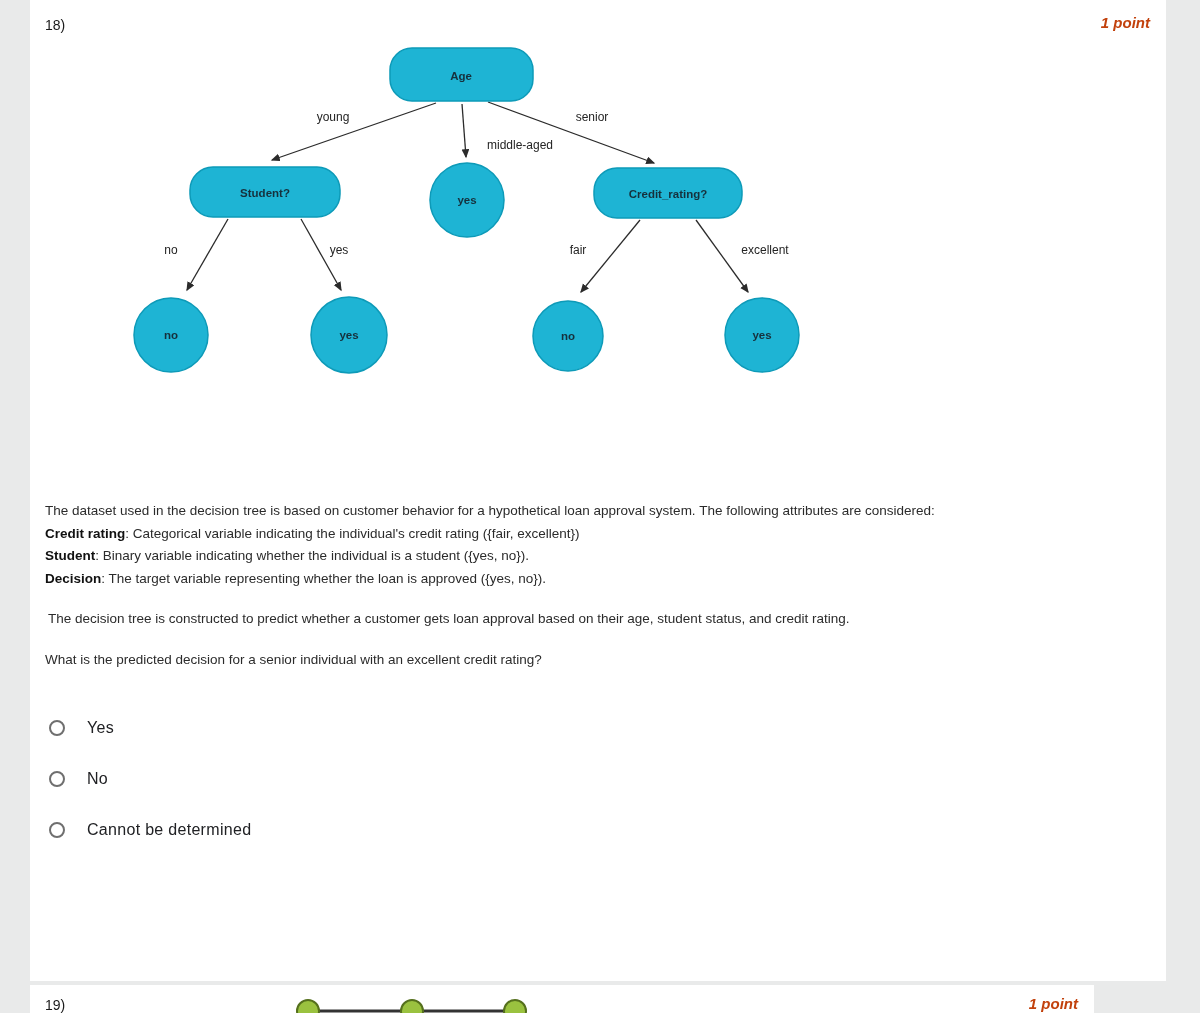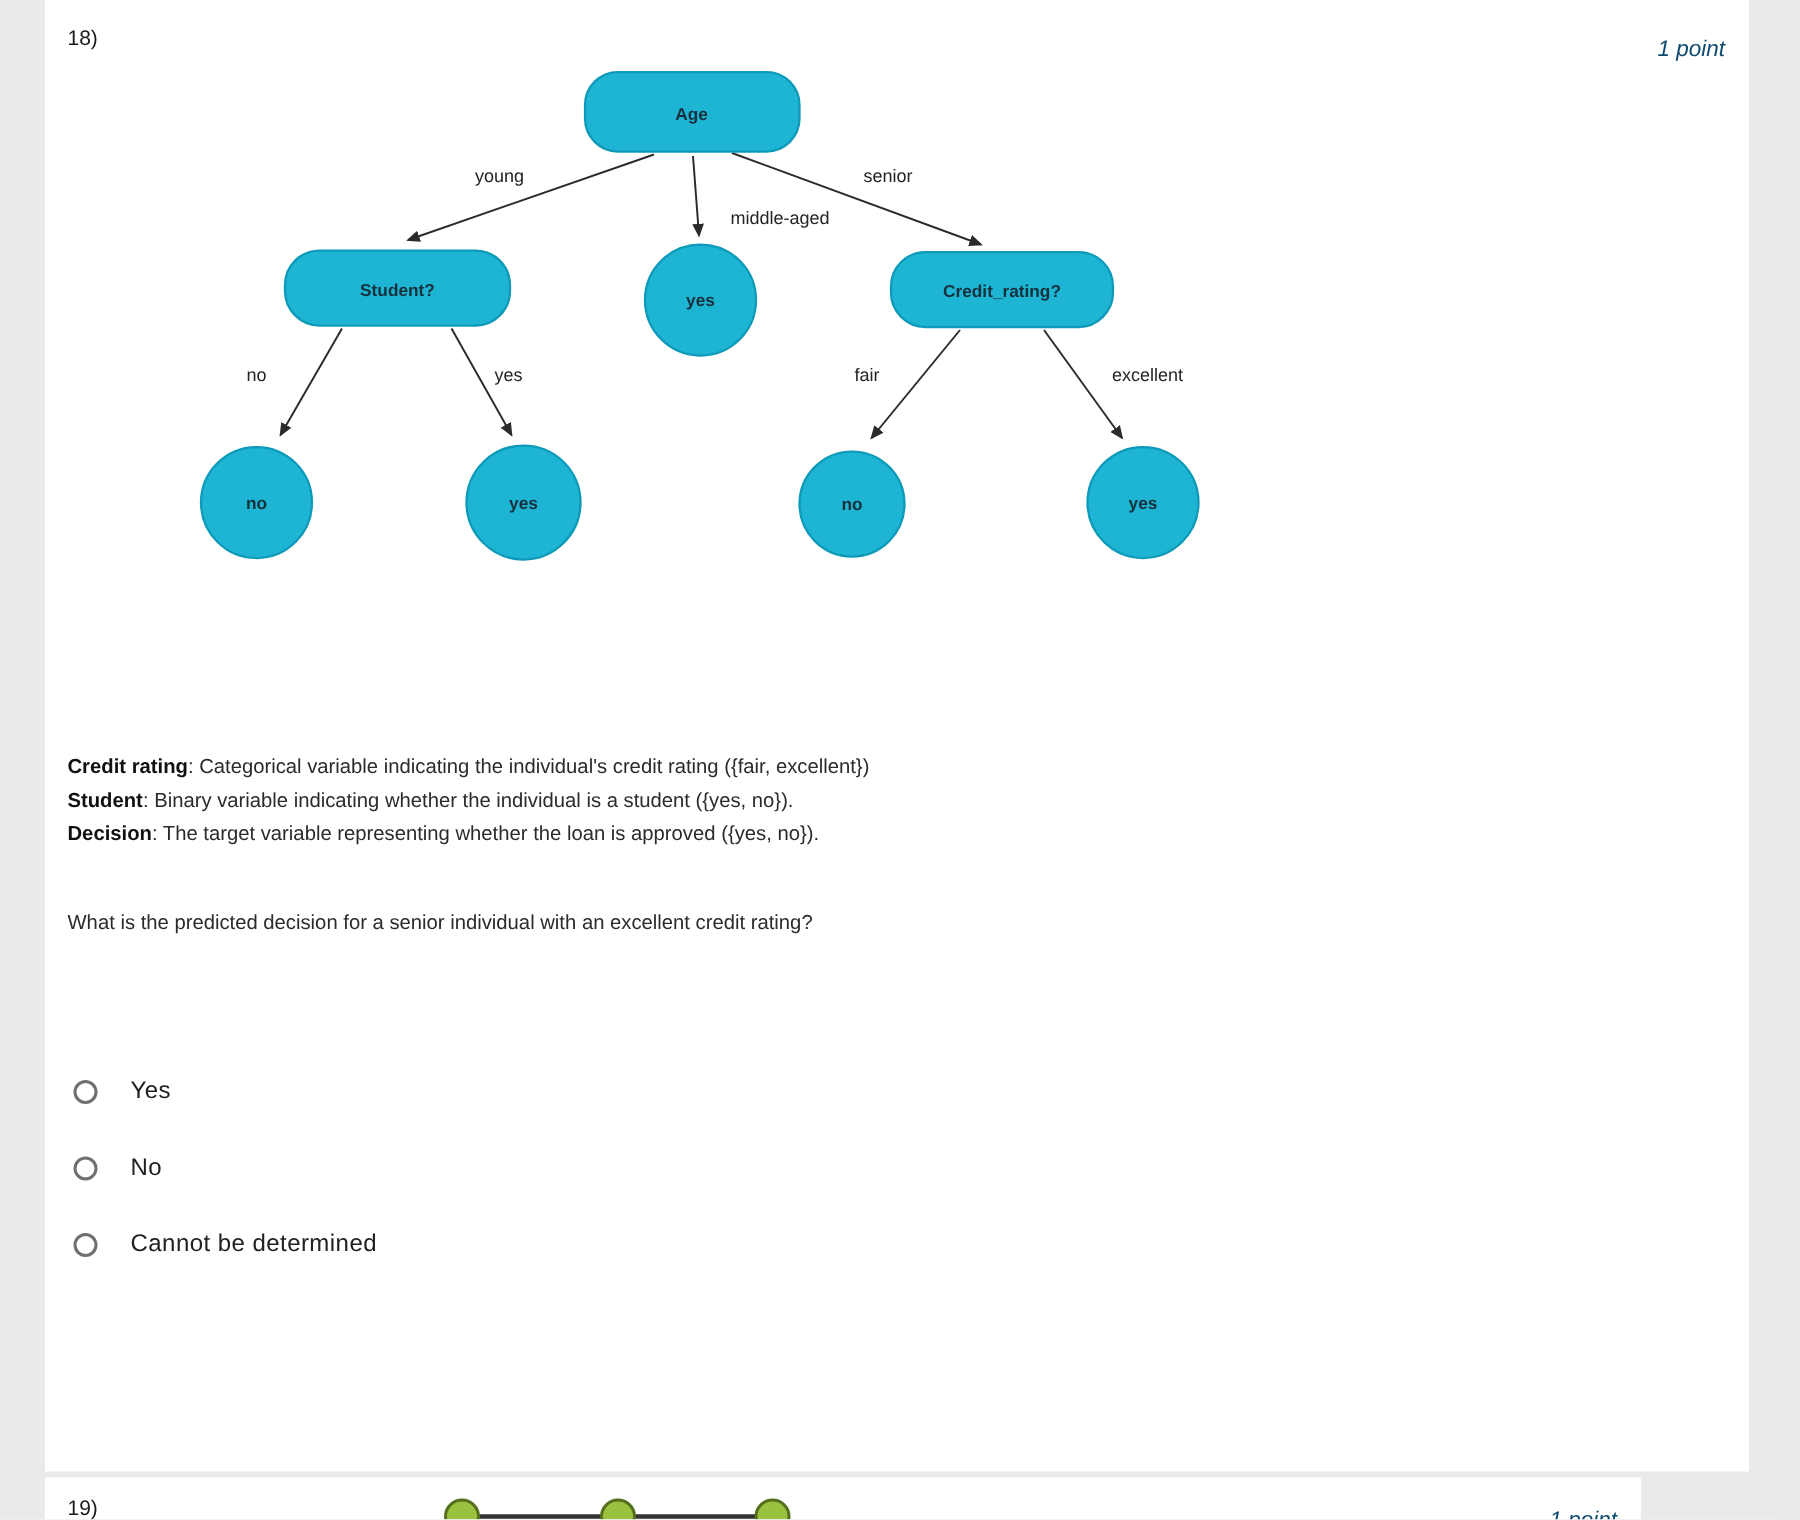--- a/index.html
+++ b/index.html
@@ -16,21 +16,21 @@
   }
   #card-q18 { left: 30px; top: 0; width: 1136px; height: 981px; }
   #card-q19 { left: 30px; top: 985px; width: 1064px; height: 28px; overflow: hidden; }
 
   .q-number {
     position: absolute; left: 15px; top: 17px;
     font-size: 14px; color: #1a1a1a;
   }
   .q-points {
     position: absolute; right: 16px; top: 14px;
-    font-size: 15px; font-weight: normal; font-style: italic; color: #0c4a6e; margin-top: 10px;
+    font-size: 15px; font-weight: bold; font-style: italic; color: #c2410c;
   }
 
   
   #tree-svg { position: absolute; left: 70px; top: 40px; }
   .edge { stroke: #2b2b2b; stroke-width: 1.3; fill: none; }
   .tnode { fill: #1eb4d4; stroke: #0d9ab8; stroke-width: 1.5; }
   .node-label {
     font-family: "Liberation Sans", sans-serif;
     font-size: 11.5px; font-weight: bold; fill: #16303c;
     text-anchor: middle;
@@ -119,24 +119,26 @@
     <text class="node-label" x="249" y="299">yes</text>
 
     <circle class="tnode" cx="468" cy="296" r="35"></circle>
     <text class="node-label" x="468" y="300">no</text>
 
     <circle class="tnode" cx="662" cy="295" r="37"></circle>
     <text class="node-label" x="662" y="299">yes</text>
   </svg>
 
   <div class="desc">
+    <div>The dataset used in the decision tree is based on customer behavior for a hypothetical loan approval system. The following attributes are considered:</div>
     <div><b>Credit rating</b><span>: Categorical variable indicating the individual's credit rating ({fair, excellent})</span></div>
     <div><b>Student</b><span>: Binary variable indicating whether the individual is a student ({yes, no}).</span></div>
     <div><b>Decision</b><span>: The target variable representing whether the loan is approved ({yes, no}).</span></div>
     <div class="spacer"></div>
+    <div class="indent">The decision tree is constructed to predict whether a customer gets loan approval based on their age, student status, and credit rating.</div>
     <div class="spacer"></div>
     <div>What is the predicted decision for a senior individual with an excellent credit rating?</div>
   </div>
 
   <div class="options">
     <div class="option-row">
       <span class="radio"></span>
       <span class="option-label">Yes</span>
     </div>
     <div class="option-row">

